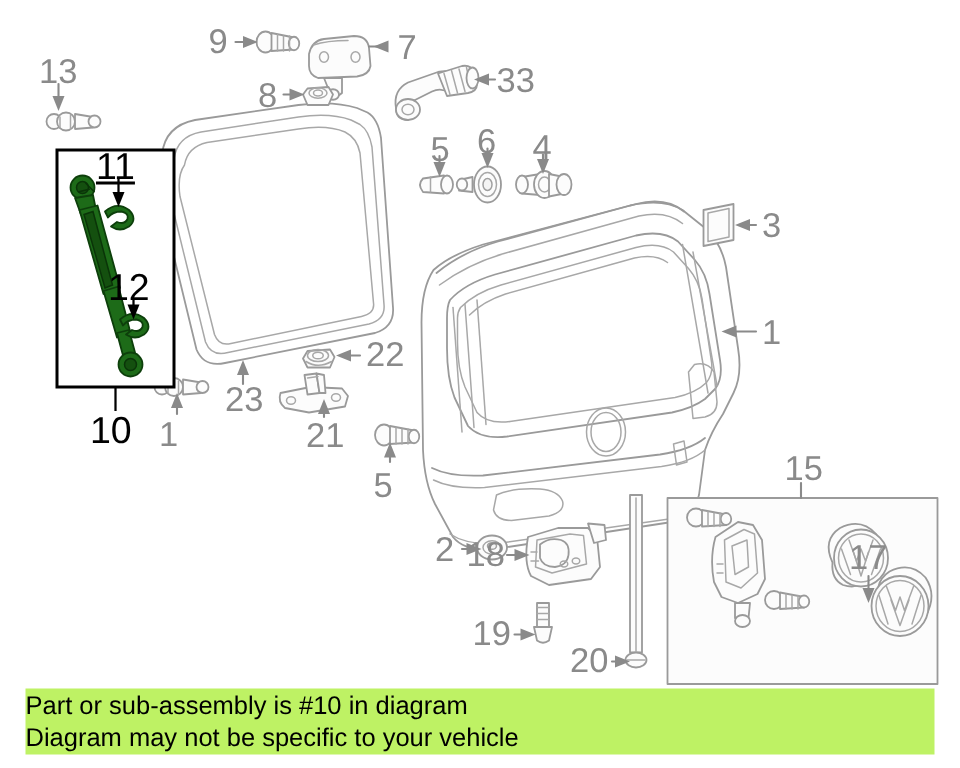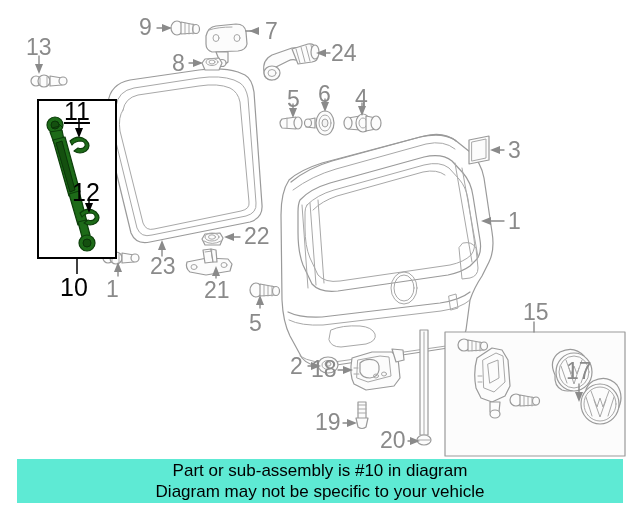--- a/index.html
+++ b/index.html
@@ -38,24 +38,24 @@
   }
   .callout.dark {
     color: #000000;
   }
   .notice-banner {
     position: absolute;
     left: 17px;
     top: 459px;
     width: 606px;
     height: 44px;
-    background: #5eead4;
+    background: #bef264;
     display: flex;
     flex-direction: column;
-    align-items: center;
+    align-items: flex-start;
     justify-content: center;
     box-sizing: border-box;
   }
   .notice-line {
     font-family: "Liberation Sans", sans-serif;
     font-size: 17px;
     color: #000000;
     line-height: 21px;
     white-space: nowrap;
   }
@@ -414,21 +414,21 @@
 
       <path class="arr" d="M408 441 L414 441"></path>
       <polygon class="arrh" points="420,441 410,445 410,437"></polygon>
     </g>
   </svg>
 
   <div class="callout" style="left:26px;  top:36px;">13</div>
   <div class="callout" style="left:139px; top:16px;">9</div>
   <div class="callout" style="left:265px; top:20px;">7</div>
   <div class="callout" style="left:172px; top:52px;">8</div>
-  <div class="callout" style="left:331px; top:42px;">24</div>
+  <div class="callout" style="left:331px; top:42px;">33</div>
   <div class="callout dark" style="left:64px;  top:99px;  font-size:25px;text-decoration:underline;">11</div>
   <div class="callout" style="left:287px; top:88px;">5</div>
   <div class="callout" style="left:318px; top:83px;">6</div>
   <div class="callout" style="left:355px; top:87px;">4</div>
   <div class="callout" style="left:508px; top:139px;">3</div>
   <div class="callout dark" style="left:72px;  top:180px; font-size:25px;">12</div>
   <div class="callout" style="left:508px; top:210px;">1</div>
   <div class="callout" style="left:244px; top:225px;">22</div>
   <div class="callout" style="left:150px; top:255px;">23</div>
   <div class="callout" style="left:106px; top:278px;">1</div>

